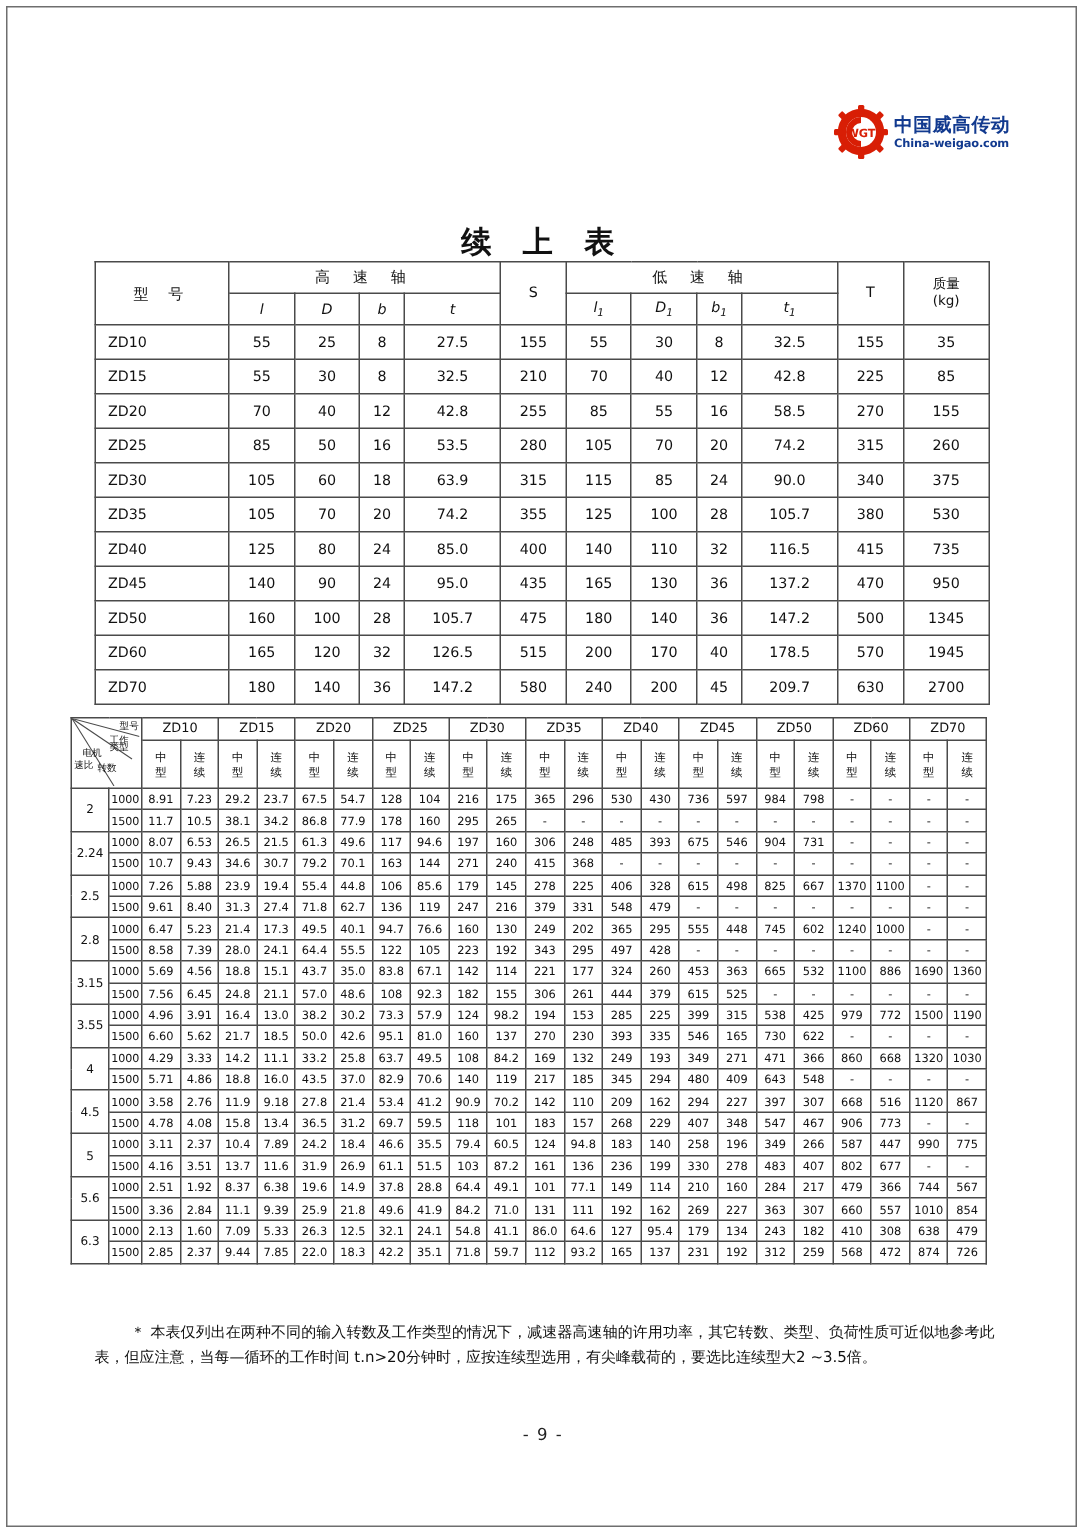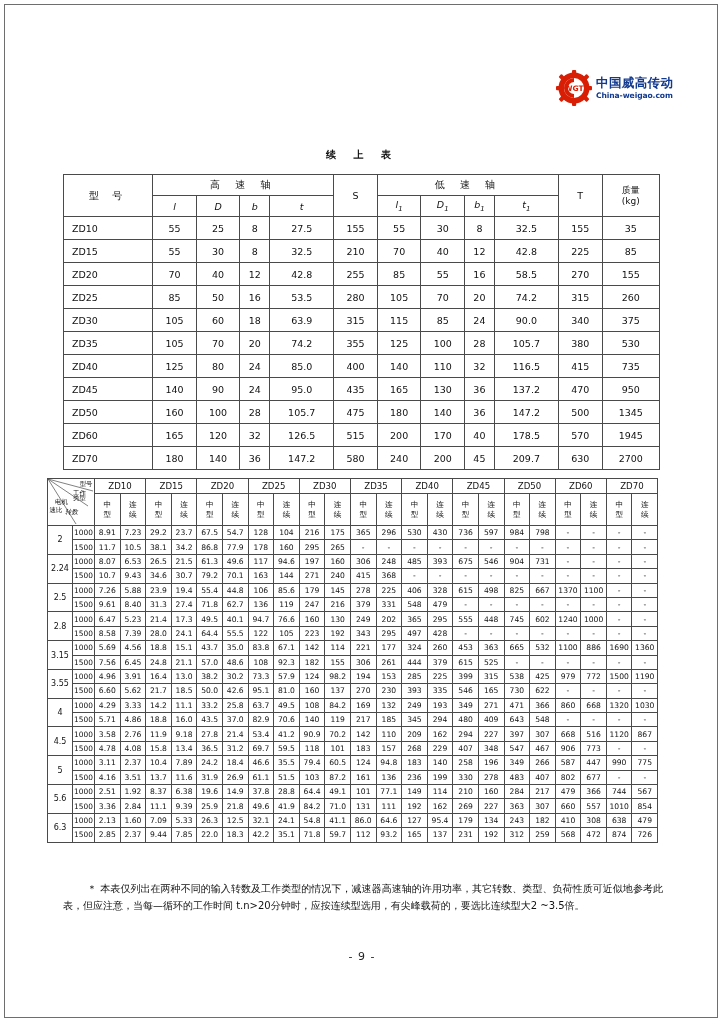--- a/index.html
+++ b/index.html
@@ -20,21 +20,21 @@
   
   .logo{position:absolute;left:556px;top:68px;width:112px;height:40px;display:flex;align-items:center;gap:4px;}
   .logo-gear{width:36px;height:36px;position:relative;flex:0 0 36px;text-decoration:underline;}
   .logo-txt{display:flex;flex-direction:column;justify-content:center;line-height:1;}
   .logo-cn{font-size:12.5px;font-weight:bold;color:#123a8f;letter-spacing:.4px;white-space:nowrap;}
   .logo-en{font-size:7.6px;font-weight:bold;color:#123a8f;letter-spacing:-.1px;margin-top:2.5px;white-space:nowrap;}
 
   
   .doc-title{
     position:absolute;left:0;top:148px;width:724px;text-align:center;
-    font-size:10px;font-weight:bold;letter-spacing:7px;color:#111;
+    font-size:20px;font-weight:bold;letter-spacing:7px;color:#111;
   }
 
   
   table{border-collapse:collapse;}
   .t1{
     position:absolute;left:63px;top:174px;width:597px;
     font-size:9.5px;color:#111;
   }
   .t1 th,.t1 td{
     border:1px solid #4a4a4a;
@@ -71,21 +71,21 @@
   .t2 .rpm{width:21px;font-size:7.4px;}
 
   
   .corner{width:45px;height:45px;position:relative;padding:0;}
   .corner svg{position:absolute;left:0;top:0;}
   .corner span{position:absolute;font-size:6.4px;line-height:1;white-space:nowrap;color:#111;}
   .c-xh{right:1.5px;top:1.5px;}
   .c-gz{left:13px;top:11px;margin-left:12px;}
   .c-lx{left:25px;top:16px;}
   .c-dj{left:7px;top:20px;}
-  .c-zs{left:17px;top:30px;font-style:italic;}
+  .c-zs{left:17px;top:30px;}
   .c-sb{left:1.5px;top:28px;}
 
   
   .note{
     position:absolute;left:63px;top:880px;width:600px;
     font-size:10px;line-height:17px;color:#111;text-align:justify;
   }
   .note-indent{text-indent:24px;display:block;}
 
   

